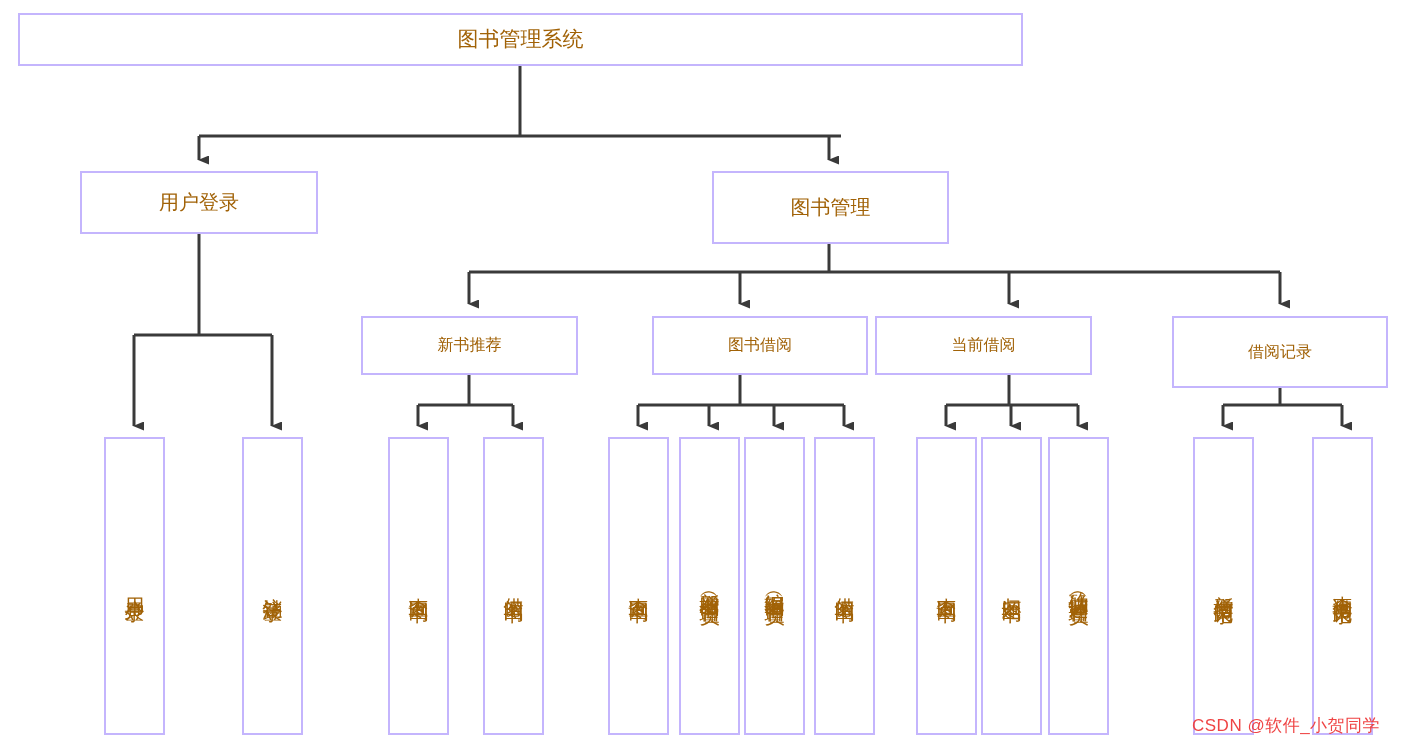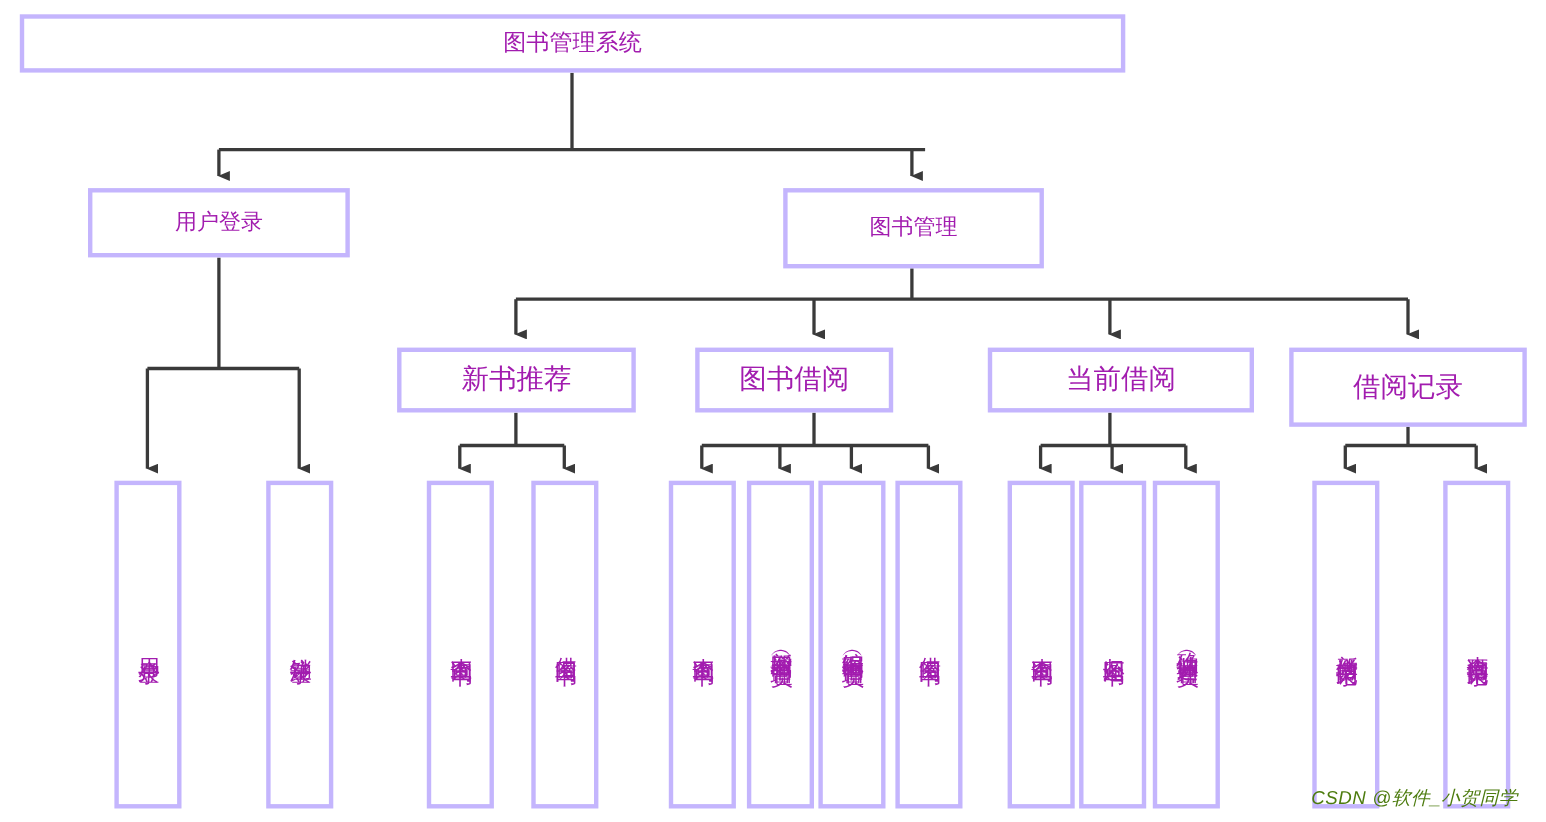--- a/index.html
+++ b/index.html
@@ -22,58 +22,57 @@
     left: 0;
     top: 0;
     width: 1405px;
     height: 747px;
     pointer-events: none;
   }
   .node {
     position: absolute;
     box-sizing: border-box;
     background: #ffffff;
-    border: 4px solid #c4b5fd;
+    border: 2px solid #c4b5fd;
     display: flex;
     align-items: center;
     justify-content: center;
-    color: #a21caf;
+    color: #a16207;
     line-height: 1.15;
     text-align: center;
   }
   .node.root {
     font-size: 21px;
   }
   .node.lvl2 {
     font-size: 20px;
   }
   .node.lvl3 {
-    font-size: 25px;
+    font-size: 16px;
   }
   .node.leaf {
     font-size: 20px;
     writing-mode: vertical-rl;
     text-orientation: upright;
     letter-spacing: 2px;
     padding: 10px 0;
     align-items: center;
     justify-content: center;
   }
   .node.leaf .vtext {
     writing-mode: vertical-rl;
     text-orientation: upright;
     white-space: normal;
   }
   .watermark {
     position: absolute;
     font-size: 17px;
-    color: #4d7c0f;
+    color: #ef4444;
     white-space: nowrap;
     letter-spacing: 0.5px;
-    font-style: italic;
   }
 </style>
 </head>
 <body>
 
 <div id="canvas">
 
   <svg class="edges" viewBox="0 0 1405 747">
     <defs>
       <marker id="arrow" markerWidth="9" markerHeight="11" refX="4.5" refY="10" orient="auto" markerUnits="userSpaceOnUse">
@@ -131,24 +130,24 @@
   <div class="node lvl2" style="left:80px; top:171px; width:238px; height:63px;">
     <span>用户登录</span>
   </div>
   <div class="node lvl2" style="left:712px; top:171px; width:237px; height:73px;">
     <span>图书管理</span>
   </div>
 
   <div class="node lvl3" style="left:361px; top:316px; width:217px; height:59px;">
     <span>新书推荐</span>
   </div>
-  <div class="node lvl3" style="left:632px; top:316px; width:180px; height:59px;">
+  <div class="node lvl3" style="left:652px; top:316px; width:216px; height:59px;">
     <span>图书借阅</span>
   </div>
-  <div class="node lvl3" style="left:898px; top:316px; width:242px; height:59px;">
+  <div class="node lvl3" style="left:875px; top:316px; width:217px; height:59px;">
     <span>当前借阅</span>
   </div>
   <div class="node lvl3" style="left:1172px; top:316px; width:216px; height:72px;">
     <span>借阅记录</span>
   </div>
 
   <div class="node leaf" style="left:104px; top:437px; width:61px; height:298px;">
     <span class="vtext">用户登录</span>
   </div>
   <div class="node leaf" style="left:242px; top:437px; width:61px; height:298px;">

